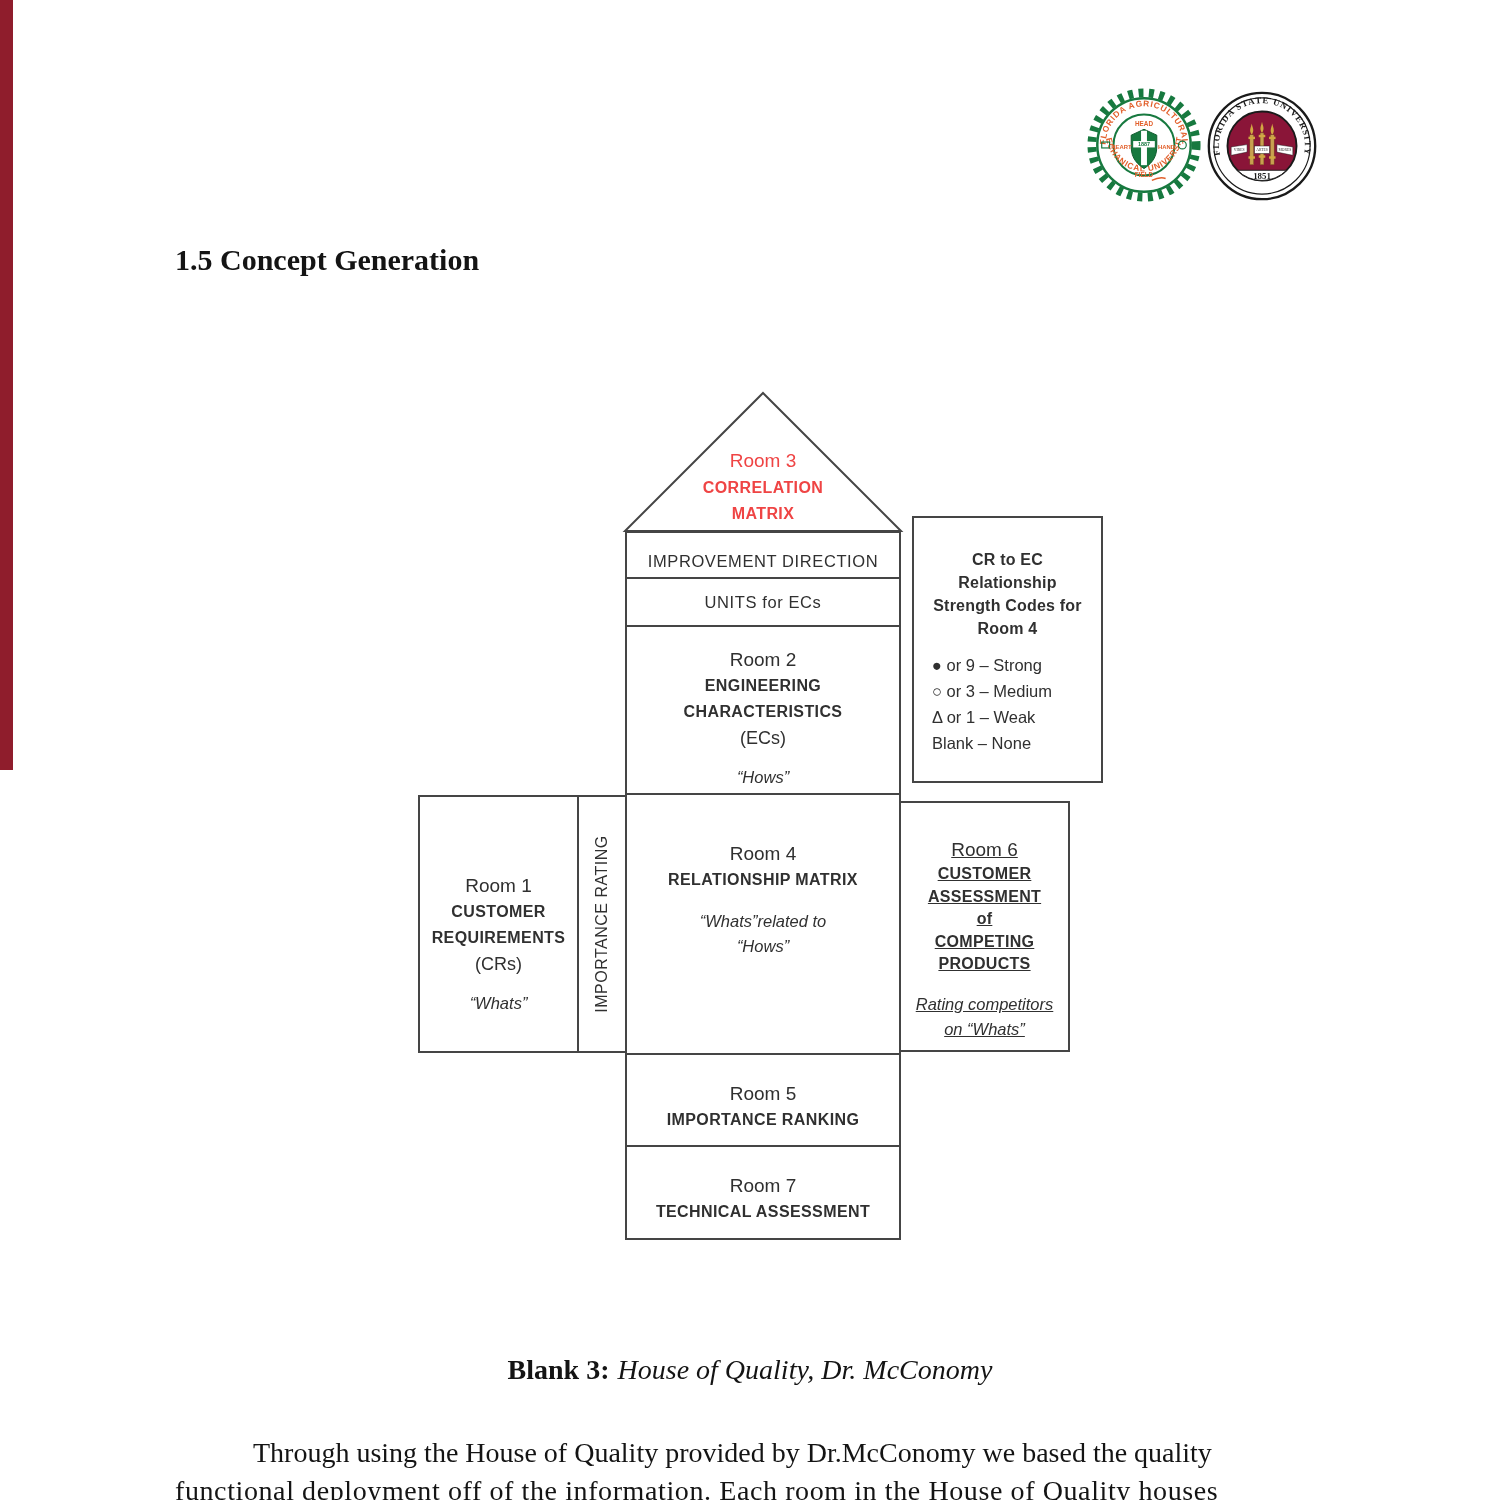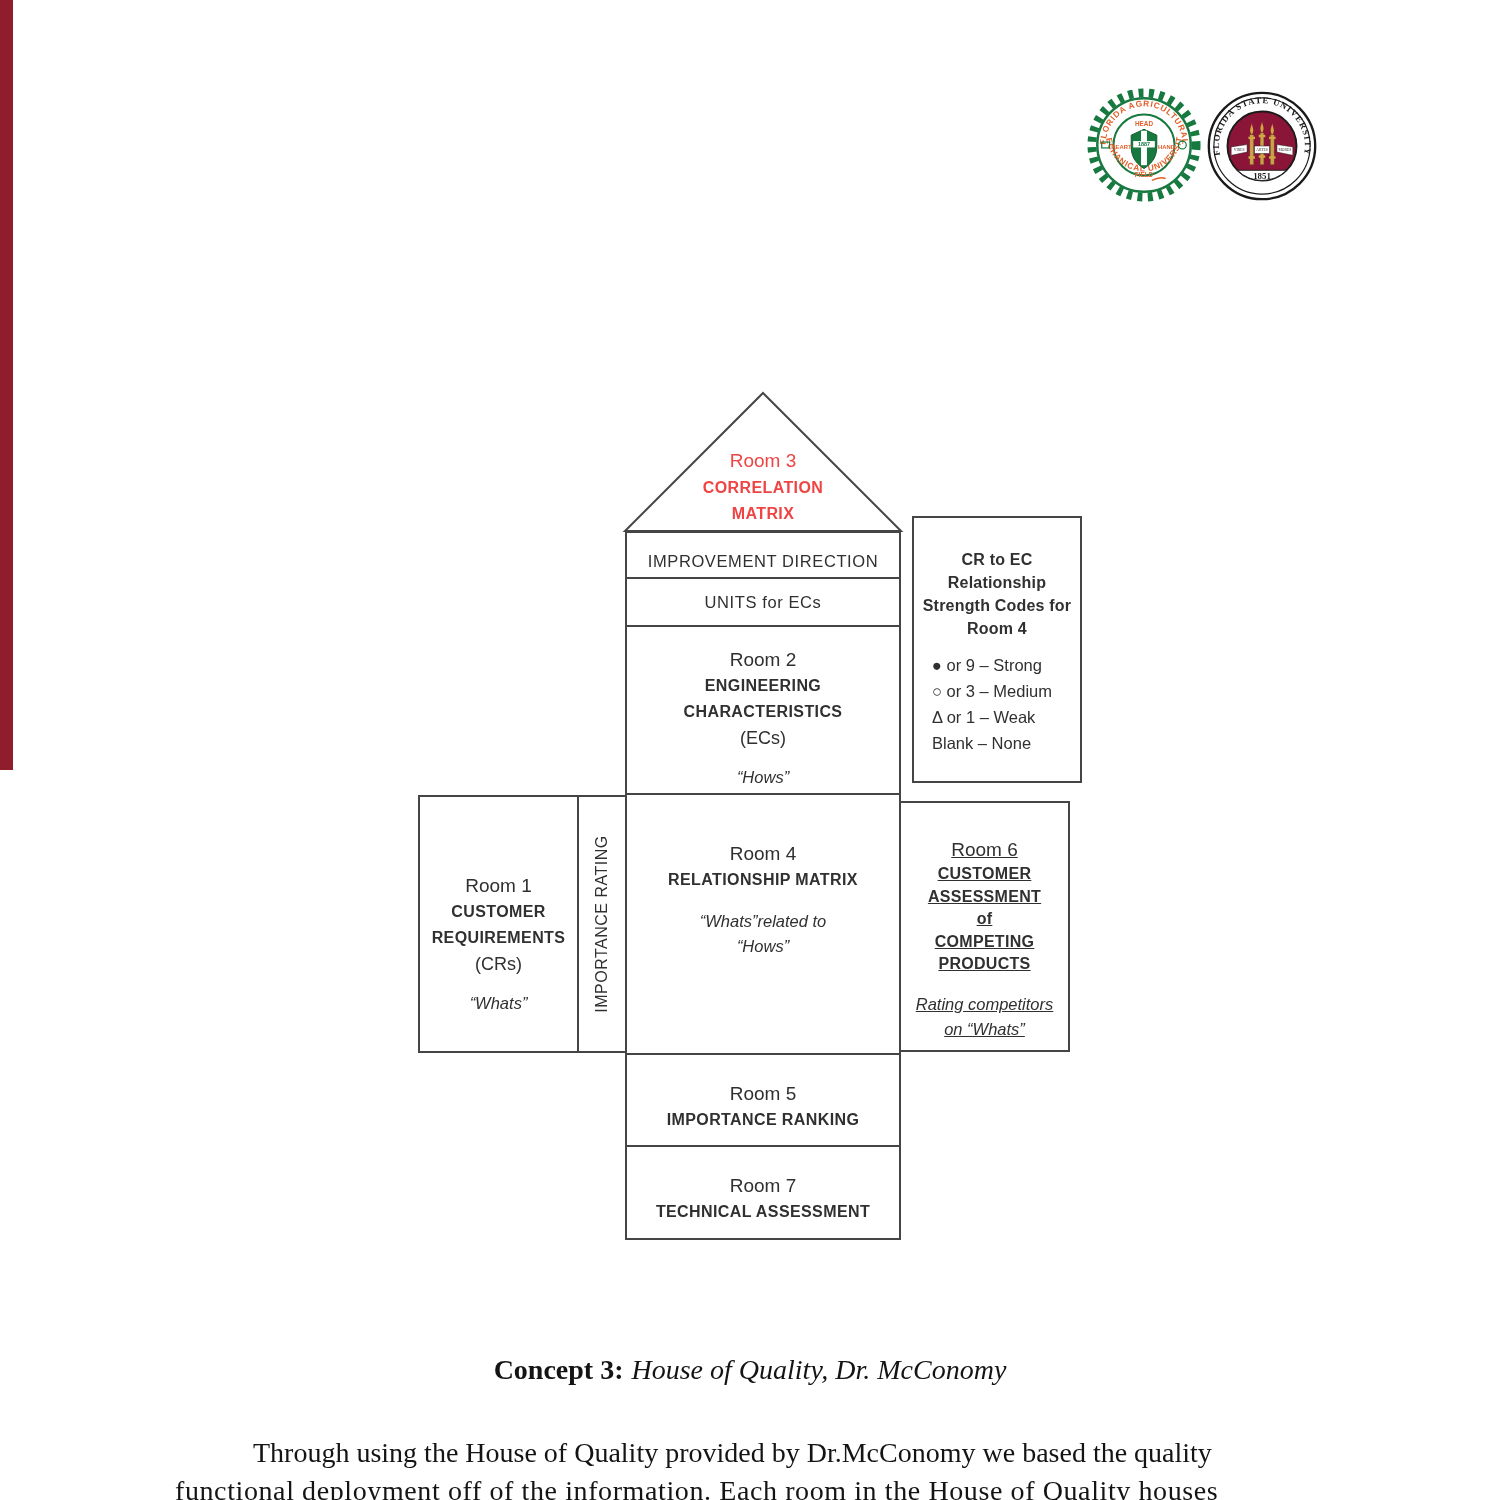--- a/index.html
+++ b/index.html
@@ -41,21 +41,21 @@
   .box-room2{left:625px;top:625px;width:276px;height:170px;padding-top:20px;}
   .box-room4{left:625px;top:793px;width:276px;height:262px;padding-top:46px;}
   .box-room5{left:625px;top:1053px;width:276px;height:94px;padding-top:26px;}
   .box-room7{left:625px;top:1145px;width:276px;height:95px;padding-top:26px;}
   .box-room8{left:625px;top:1238px;width:276px;height:93px;padding-top:26px;}
   .box-room1{left:418px;top:795px;width:161px;height:258px;padding-top:76px;}
   .box-impcol{left:577px;top:795px;width:50px;height:258px;display:flex;align-items:center;justify-content:center;}
   .impcol-text{transform:rotate(-90deg);white-space:nowrap;font-size:16px;letter-spacing:0.5px;}
   .box-room6{left:899px;top:801px;width:171px;height:251px;padding-top:34px;text-decoration:underline;}
   .box-room6 .room-title{line-height:22.5px;letter-spacing:0.3px;}
-  .box-legend{left:912px;top:516px;width:170px;height:267px;padding-top:30px;}
+  .box-legend{left:912px;top:516px;width:191px;height:267px;padding-top:30px;}
   .legend-title{font-size:16px;font-weight:bold;line-height:23px;letter-spacing:0.2px;}
   .legend-items{margin-top:12px;text-align:left;padding-left:18px;}
   .legend-item{font-size:16.5px;line-height:26px;white-space:nowrap;}
 
   .q-gap1{margin-top:14px;}
   .q-gap2{margin-top:16px;}
 </style>
 </head>
 <body>
 
@@ -125,20 +125,21 @@
       <rect x="52" y="60" width="16" height="8" fill="#ffffff" stroke="#1a1a1a" stroke-width="0.5"></rect>
       <polygon points="76,58.5 93,61 93,70 76,66.5" fill="#ffffff" stroke="#1a1a1a" stroke-width="0.5"></polygon>
       <text x="35.5" y="65.5" text-anchor="middle" font-family="Liberation Serif, DejaVu Serif, serif" font-size="4" fill="#333333">VIRES</text>
       <text x="60" y="65.8" text-anchor="middle" font-family="Liberation Serif, DejaVu Serif, serif" font-size="4" fill="#333333">ARTES</text>
       <text x="84.5" y="65.5" text-anchor="middle" font-family="Liberation Serif, DejaVu Serif, serif" font-size="4" fill="#333333">MORES</text>
     </g>
     <path d="M33.7,86 A37,37 0 0 0 86.3,86 Z" fill="#ffffff" stroke="#1a1a1a" stroke-width="1"></path>
     <text x="60" y="95.5" text-anchor="middle" font-family="Liberation Serif, DejaVu Serif, serif" font-size="9.5" font-weight="bold" fill="#1a1a1a">1851</text>
   </svg>
 
+  <div class="abs heading">1.5 Concept Generation</div>
 
   <svg class="abs roof-svg" width="300" height="152">
     <polygon points="150,10 288,148 12,148" fill="#ffffff" stroke="#454545" stroke-width="2"></polygon>
   </svg>
   <div class="abs roof-text">
     <div class="room-label">Room 3</div>
     <div class="room-title">CORRELATION</div>
     <div class="room-title">MATRIX</div>
   </div>
 
@@ -206,19 +207,19 @@
     <div class="room-title">IMPORTANCE RANKING</div>
   </div>
 
   <div class="dbox box-room7">
     <div class="room-label">Room 7</div>
     <div class="room-title">TECHNICAL ASSESSMENT</div>
   </div>
 
 
   <div class="abs caption">
-    <span class="cap-label">Concept 3:</span><span class="cap-italic">House of Quality, Dr. McConomy</span>
+    <span class="cap-label">Blank 3:</span><span class="cap-italic">House of Quality, Dr. McConomy</span>
   </div>
 
   <div class="abs body-line l1">Through using the House of Quality provided by Dr.McConomy we based the quality</div>
   <div class="abs body-line l2">functional deployment off of the information. Each room in the House of Quality houses</div>
 
 </div>
 
 </body></html>

